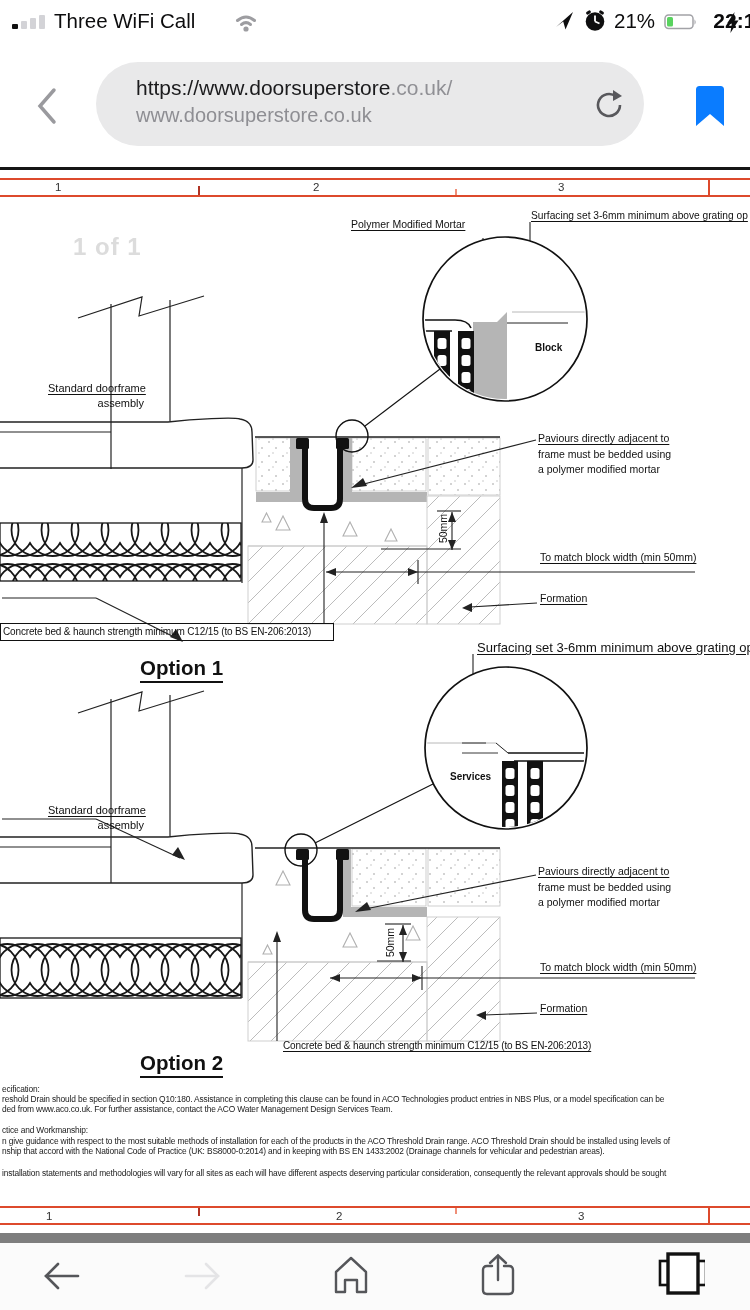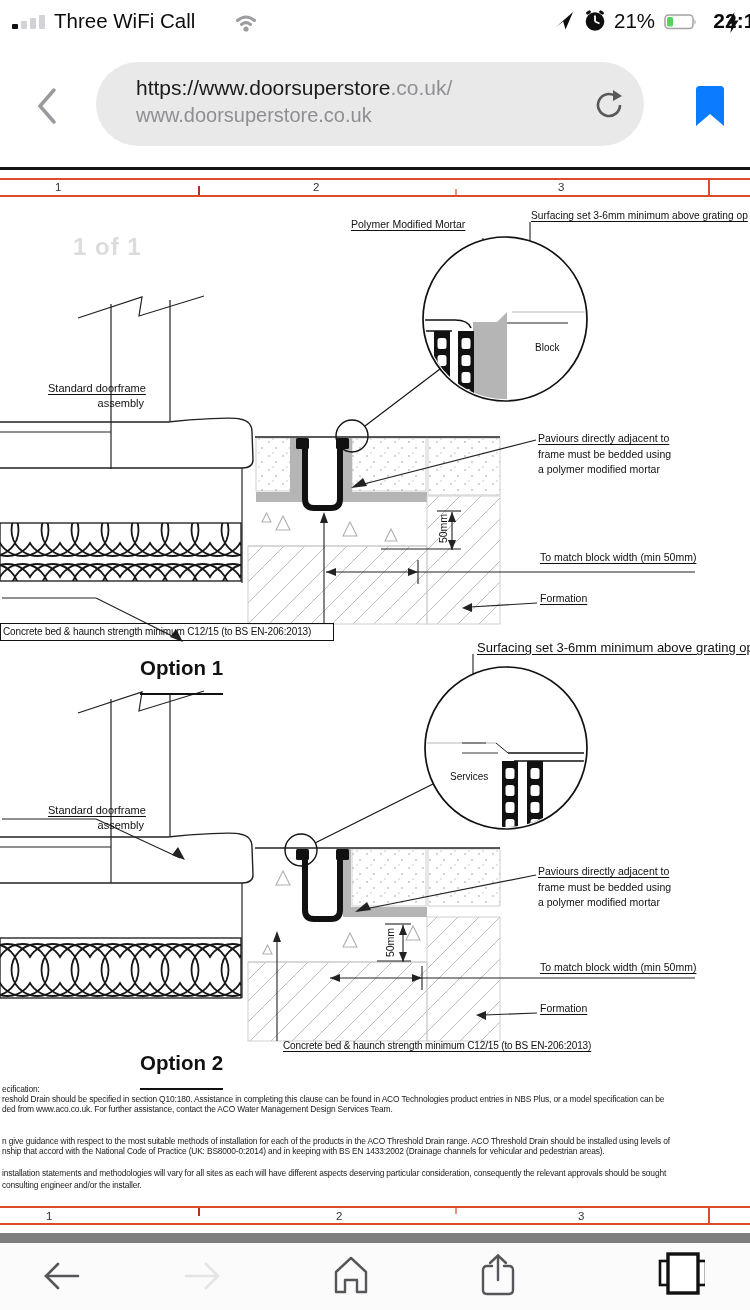--- a/index.html
+++ b/index.html
@@ -19,28 +19,28 @@
   
   #pdf{left:0;top:162px;width:750px;height:1071px;background:#fff;}
   .blackline{left:0;top:5px;width:750px;height:2.5px;background:#151515;}
   .ruler{left:0;width:750px;height:15px;border-top:2px solid #dd4a2c;border-bottom:2px solid #dd4a2c;}
   .rnum{position:absolute;top:1px;font-size:11.5px;color:#333;}
   .rtick{position:absolute;width:1.5px;}
   .rvline{position:absolute;top:0;bottom:0;width:2px;background:#dd4a2c;}
   #watermark{left:73px;top:71px;font-size:24px;font-weight:bold;color:#dcdcdc;letter-spacing:1px;}
   .lbl{position:absolute;font-size:10.5px;color:#111;white-space:nowrap;line-height:13px;}
   .u{text-decoration:underline;text-underline-offset:2px;}
-  .small{font-size:10px;}
+  .small{font-size:10px;font-weight:bold;}
   .pav{line-height:15.5px;}
   .dfl{width:96px;text-align:right;font-size:11px;line-height:15px;padding-left:48px;}
   .rot{transform:rotate(-90deg);width:40px;height:13px;text-align:center;}
   .cbedbox{border:1.3px solid #111;width:330px;height:16px;font-size:10px;line-height:16px;
            letter-spacing:-0.15px;padding-left:2px;overflow:hidden;}
   .cbed2{font-size:10px;letter-spacing:-0.15px;}
-  .opt-title{font-size:20.5px;font-weight:bold;color:#111;border-bottom:2px solid #111;padding-bottom:13px;}
+  .opt-title{font-size:20.5px;font-weight:bold;color:#111;border-bottom:2px solid #111;padding-bottom:1px;}
   .spec{left:2px;width:746px;font-size:8.4px;letter-spacing:-0.15px;color:#1a1a1a;
         white-space:nowrap;overflow:hidden;}
   
   #graybar{left:0;top:1233px;width:750px;height:10px;background:#7e7e7e;}
   #toolbar{left:0;top:1243px;width:750px;height:67px;background:#fbfbfb;}
   .tool{position:absolute;top:8px;width:48px;height:48px;}
   svg{display:block;}
 </style>
 </head>
 <body>
@@ -347,24 +347,24 @@
     </div>
     <div class="lbl rot" style="left:370px;top:774px">50mm</div>
     <div class="lbl u" style="left:540px;top:799px">To match block width (min 50mm)</div>
     <div class="lbl u" style="left:540px;top:840px">Formation</div>
     <div class="lbl u cbed2" style="left:283px;top:877px">Concrete bed &amp; haunch strength minimum C12/15 (to BS EN-206:2013)</div>
     <div class="abs opt-title" style="left:140px;top:889px">Option 2</div>
 
     <div class="abs spec u" style="top:922px">ecification:</div>
     <div class="abs spec" style="top:932px">reshold Drain should be specified in section Q10:180. Assistance in completing this clause can be found in ACO Technologies product entries in NBS Plus, or a model specification can be</div>
     <div class="abs spec" style="top:942px">ded from www.aco.co.uk. For further assistance, contact the ACO Water Management Design Services Team.</div>
+    <div class="abs spec u" style="top:963px">ctice and Workmanship:</div>
     <div class="abs spec" style="top:974px">n give guidance with respect to the most suitable methods of installation for each of the products in the ACO Threshold Drain range. ACO Threshold Drain should be installed using levels of</div>
     <div class="abs spec" style="top:984px">nship that accord with the National Code of Practice (UK: BS8000-0:2014) and in keeping with BS EN 1433:2002 (Drainage channels for vehicular and pedestrian areas).</div>
     <div class="abs spec" style="top:1006px">installation statements and methodologies will vary for all sites as each will have different aspects deserving particular consideration, consequently the relevant approvals should be sought</div>
-    <div class="abs spec" style="top:1018px">consulting engineer and/or the installer.</div>
 
     <div class="abs ruler" style="top:1044px">
       <span class="rnum" style="left:46px;top:2px">1</span>
       <span class="rnum" style="left:336px;top:2px">2</span>
       <span class="rnum" style="left:578px;top:2px">3</span>
       <span class="rtick" style="left:198px;top:0;height:8px;background:#b03324"></span>
       <span class="rtick" style="left:455px;top:0;height:6px;background:#ef8f78"></span>
       <span class="rvline" style="left:708px"></span>
     </div>
   </div>

